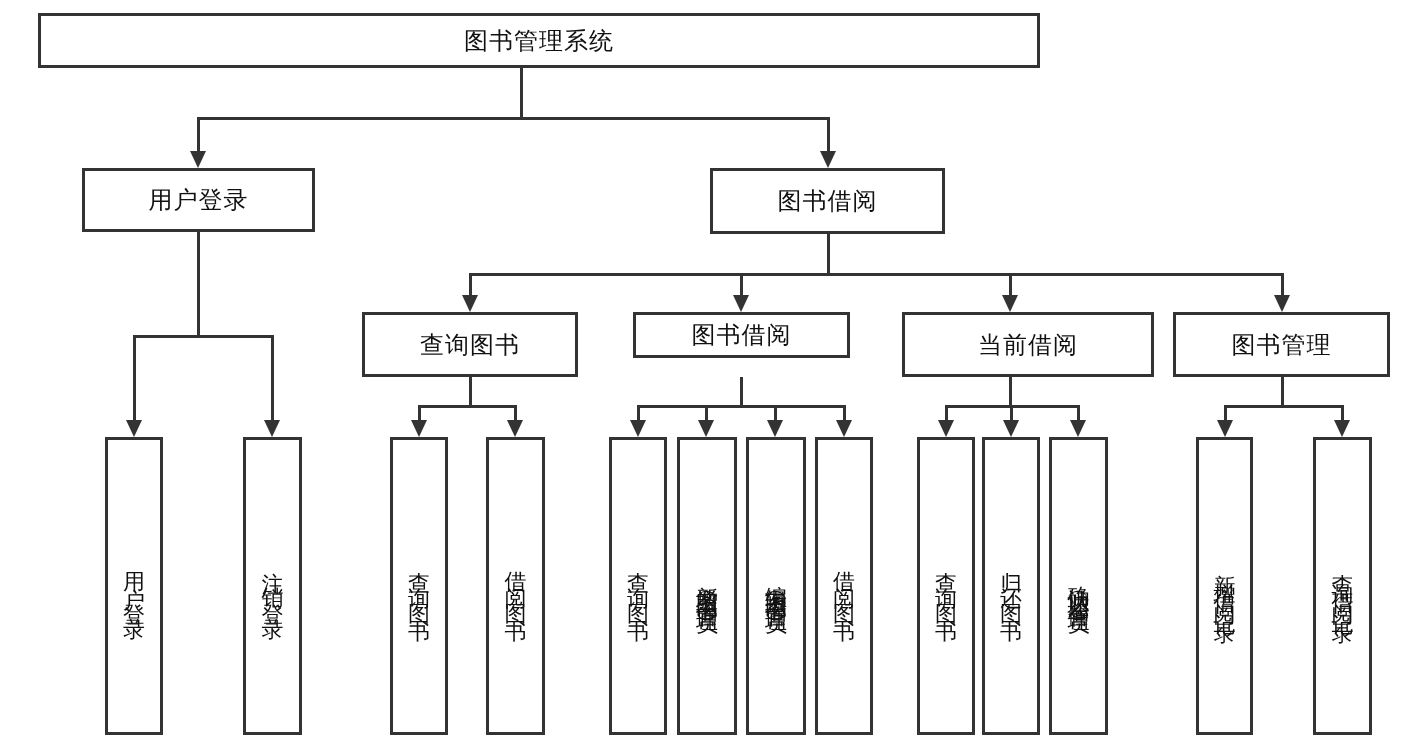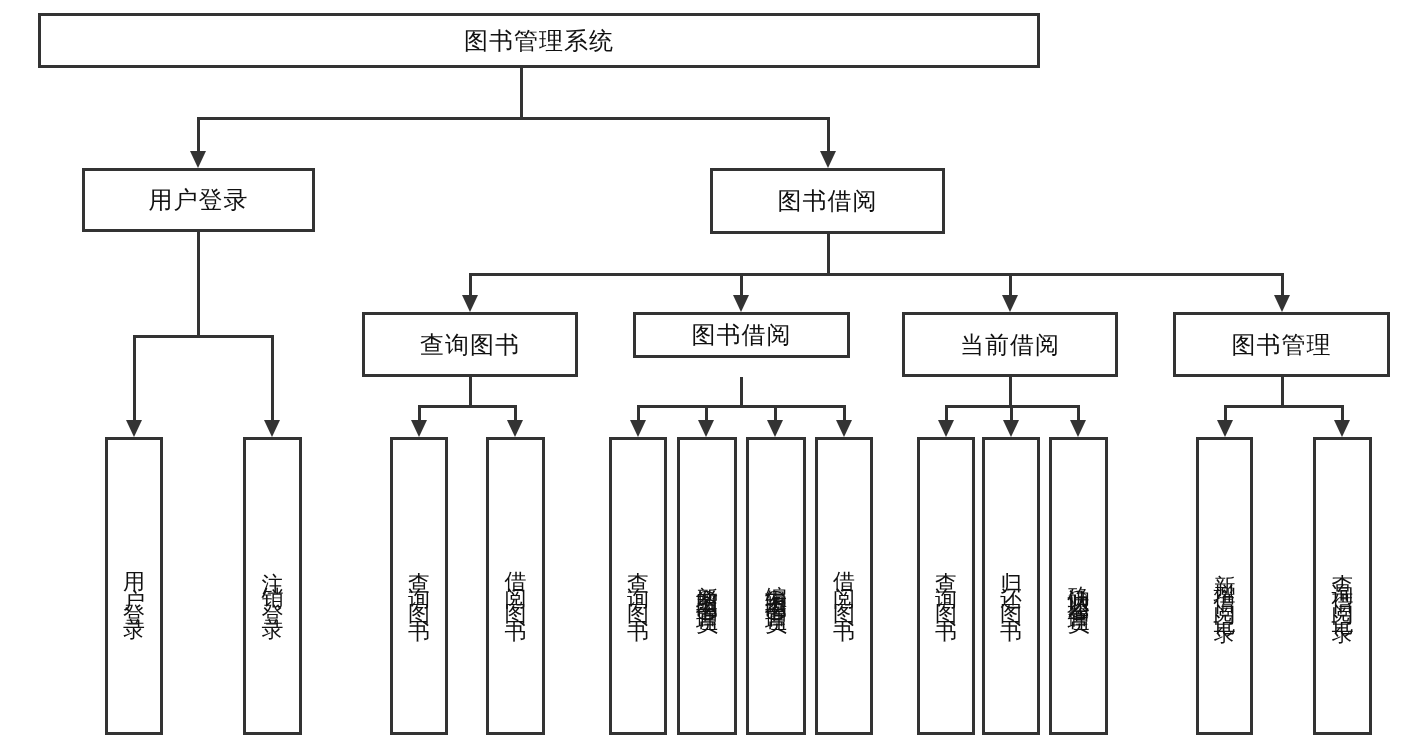--- a/index.html
+++ b/index.html
@@ -57,21 +57,21 @@
   <div class="hbox" style="left:710px;top:168px;width:235px;height:66px">
     <span>图书借阅</span>
   </div>
 
   <div class="hbox" style="left:362px;top:312px;width:216px;height:65px">
     <span>查询图书</span>
   </div>
   <div class="hbox" style="left:633px;top:312px;width:217px;height:46px">
     <span>图书借阅</span>
   </div>
-  <div class="hbox" style="left:902px;top:312px;width:216px;height:65px">
+  <div class="hbox" style="left:902px;top:312px;width:252px;height:65px">
     <span>当前借阅</span>
   </div>
   <div class="hbox" style="left:1173px;top:312px;width:217px;height:65px">
     <span>图书管理</span>
   </div>
 
   <div class="vbox" style="left:105px;width:58px">
     <span class="vt ls-wide">用户登录</span>
     </div>
   <div class="vbox" style="left:243px;width:59px">

